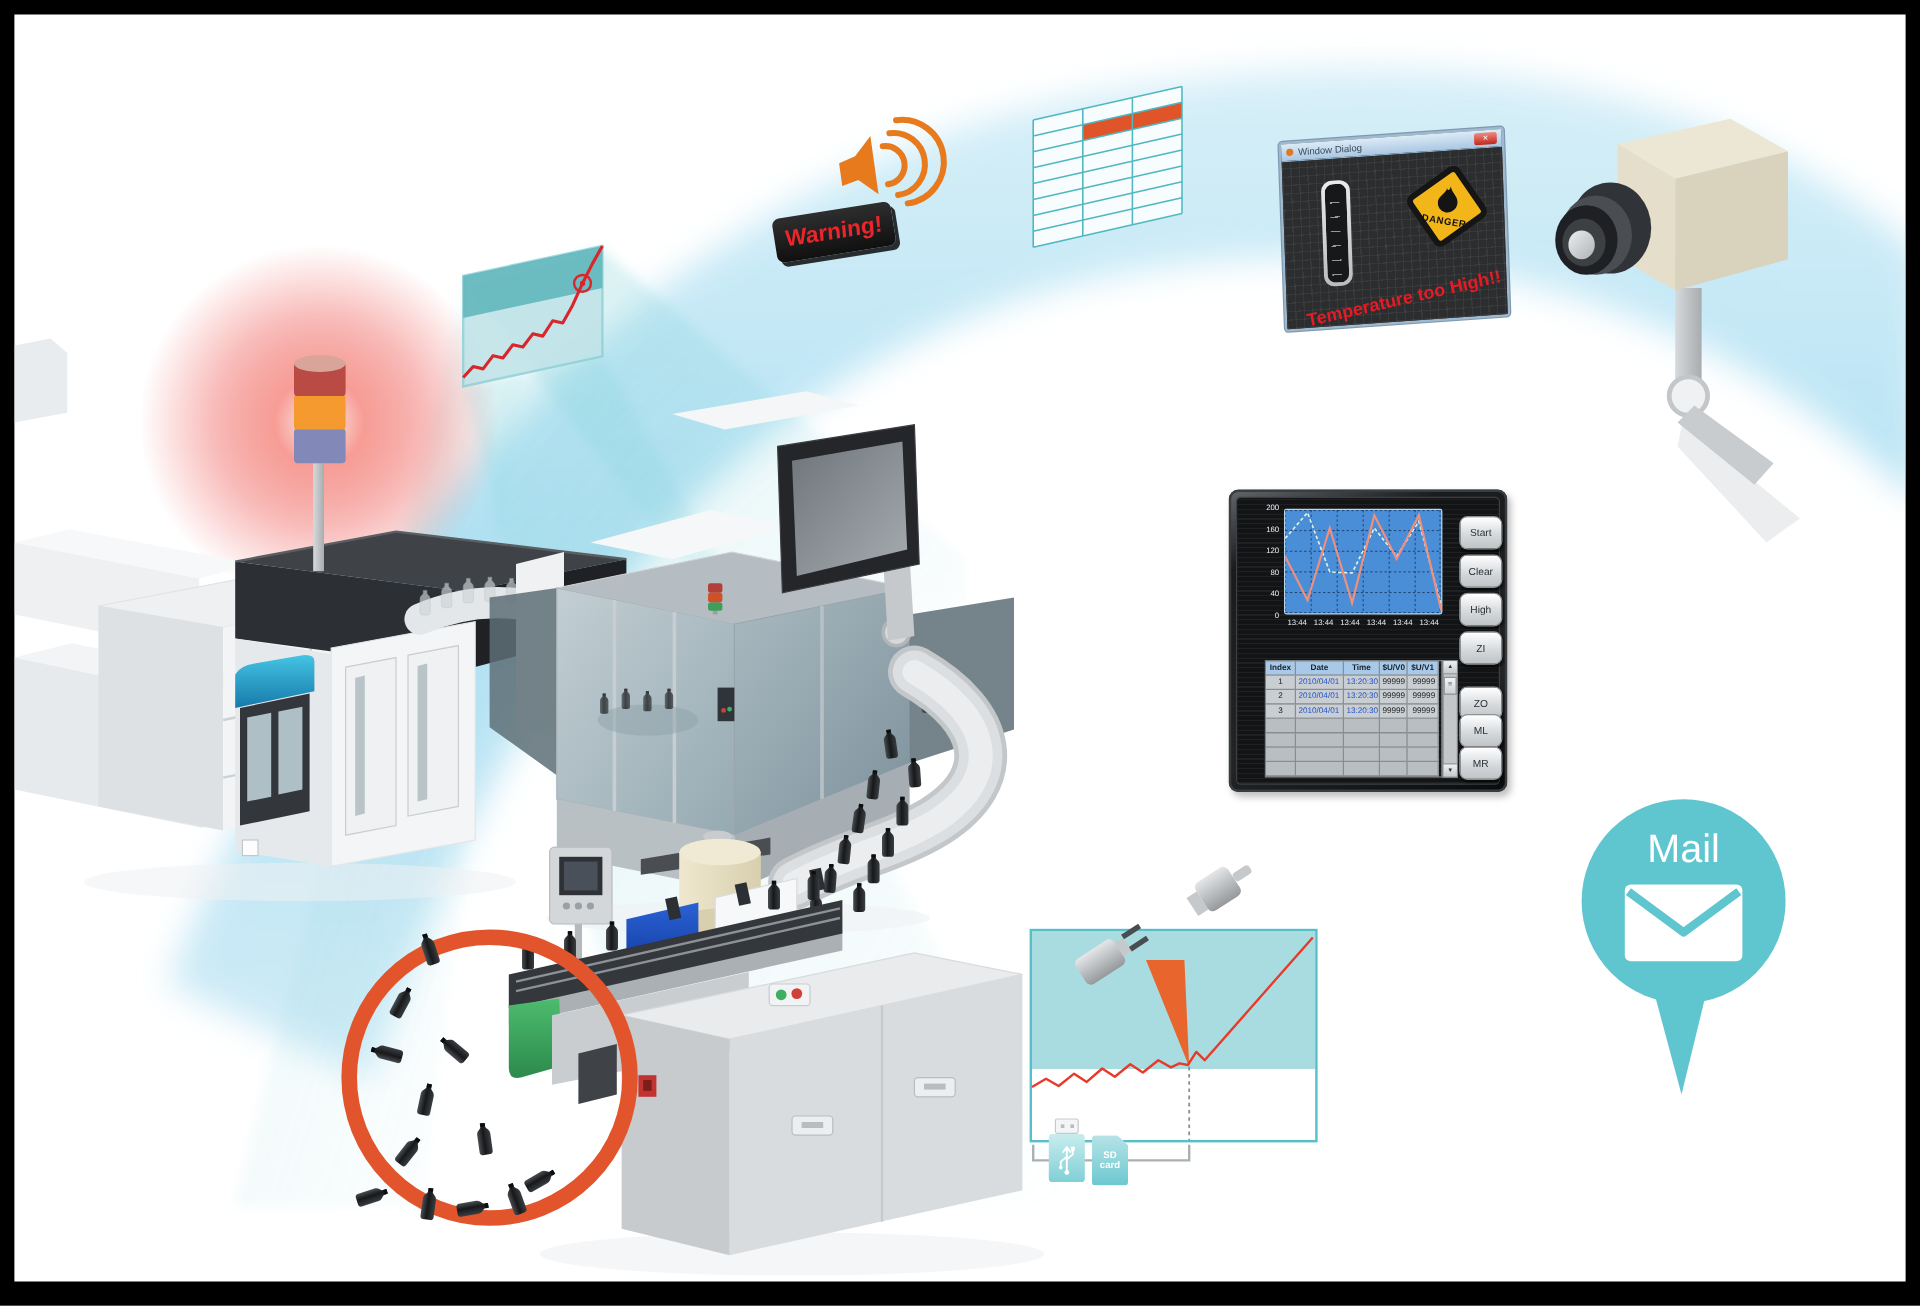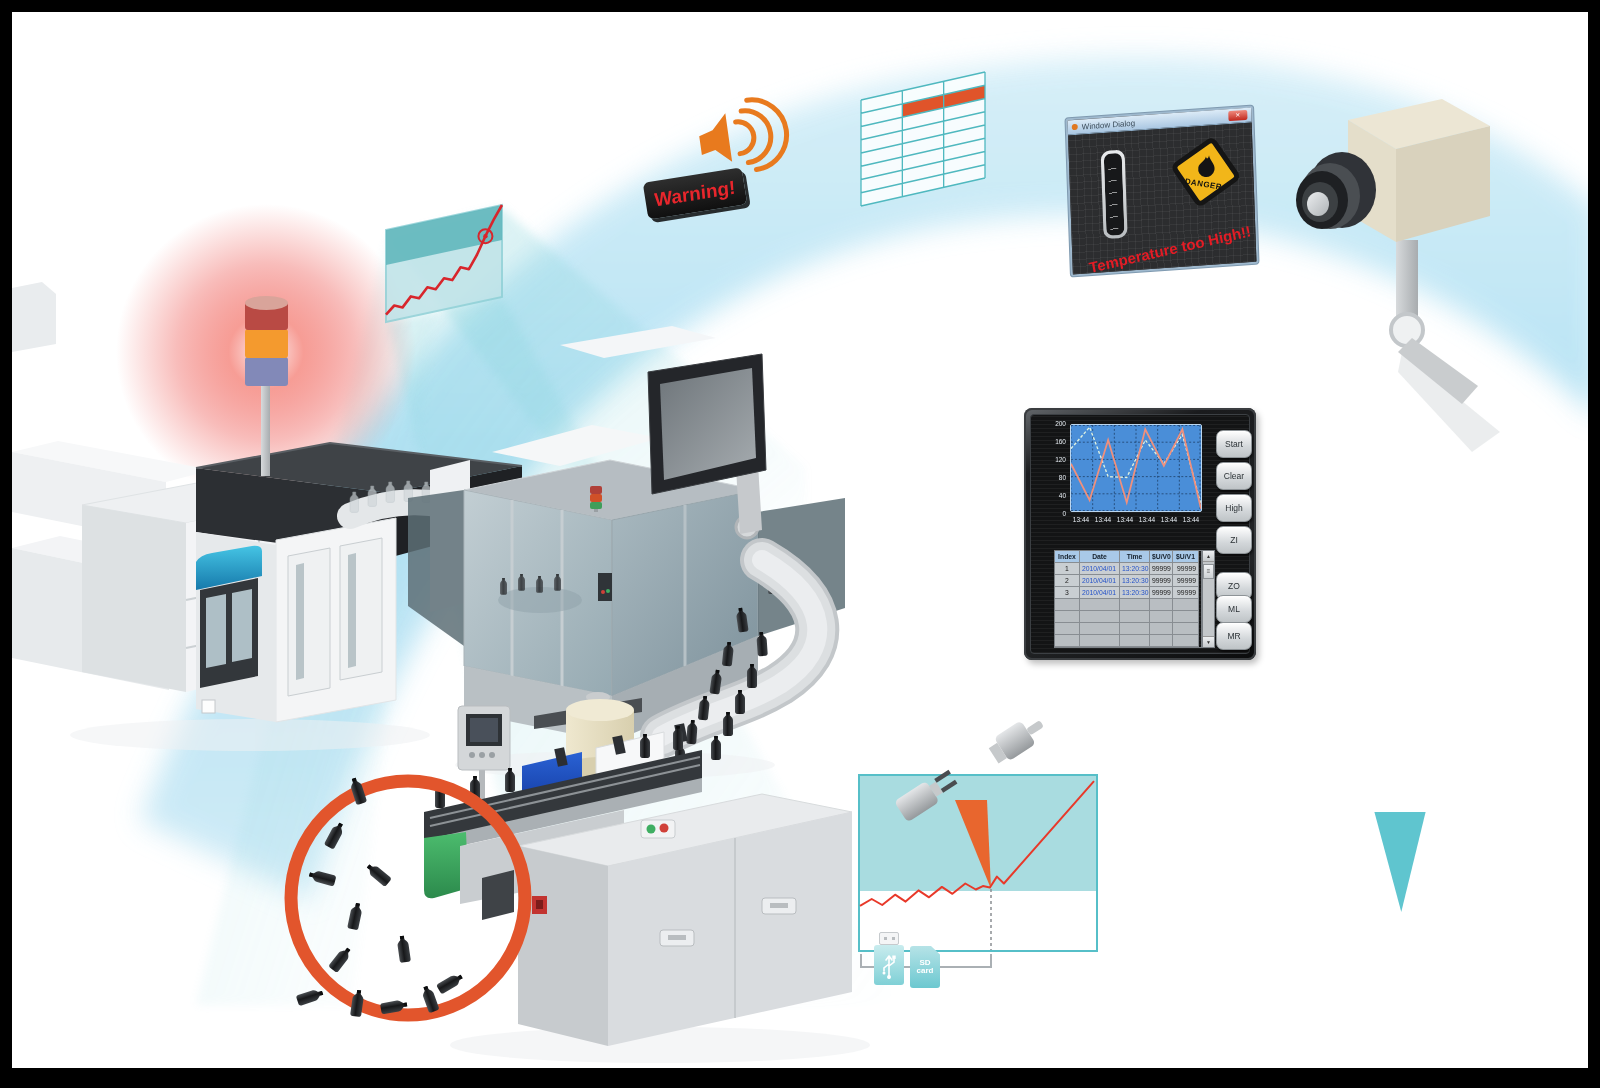--- a/index.html
+++ b/index.html
@@ -516,20 +516,27 @@
   <div class="hmi-btn" style="top:22px">Start</div>
   <div class="hmi-btn" style="top:54px">Clear</div>
   <div class="hmi-btn" style="top:86px">High</div>
   <div class="hmi-btn" style="top:118px">ZI</div>
   <div class="hmi-btn" style="top:164px">ZO</div>
   <div class="hmi-btn" style="top:187px">ML</div>
   <div class="hmi-btn" style="top:214px">MR</div>
 </div>
 
 <div id="mail-tail"></div>
+<div id="mail-circle">
+  <div id="mail-label">Mail</div>
+  <svg id="mail-env" width="100" height="66">
+    <rect x="1" y="1" width="98" height="64" rx="5" fill="#ffffff"></rect>
+    <path d="M4,7 L50,41 L96,7" stroke="#5fc5cf" stroke-width="7" fill="none" stroke-linejoin="round"></path>
+  </svg>
+</div>
 
 <div id="backup">
   <div class="frame"></div>
   <svg width="240" height="220" viewBox="0 0 240 220">
     <polygon points="97,26 129,26 133,115" fill="#e8662e"></polygon>
     <polyline id="backup-line" fill="none" stroke-width="2" stroke-linejoin="round" points="2.0,131.9 13.7,125.0 24.2,131.0 37.1,120.7 47.6,127.6 60.5,116.4 71.0,123.3 83.9,112.9 94.4,119.8 107.3,109.5 117.8,115.5 124.9,112.1 131.9,113.5 138.9,102.6 145.9,109.5 236.0,7.2" stroke="#e8392a"></polyline>
     <line x1="133" y1="115" x2="133" y2="176" stroke="#8a8f93" stroke-width="1.5" stroke-dasharray="3,3"></line>
     <path d="M3,180 V193 H133 V180" stroke="#aab0b4" stroke-width="2" fill="none"></path>
   </svg>
   <div id="usb-icon">

